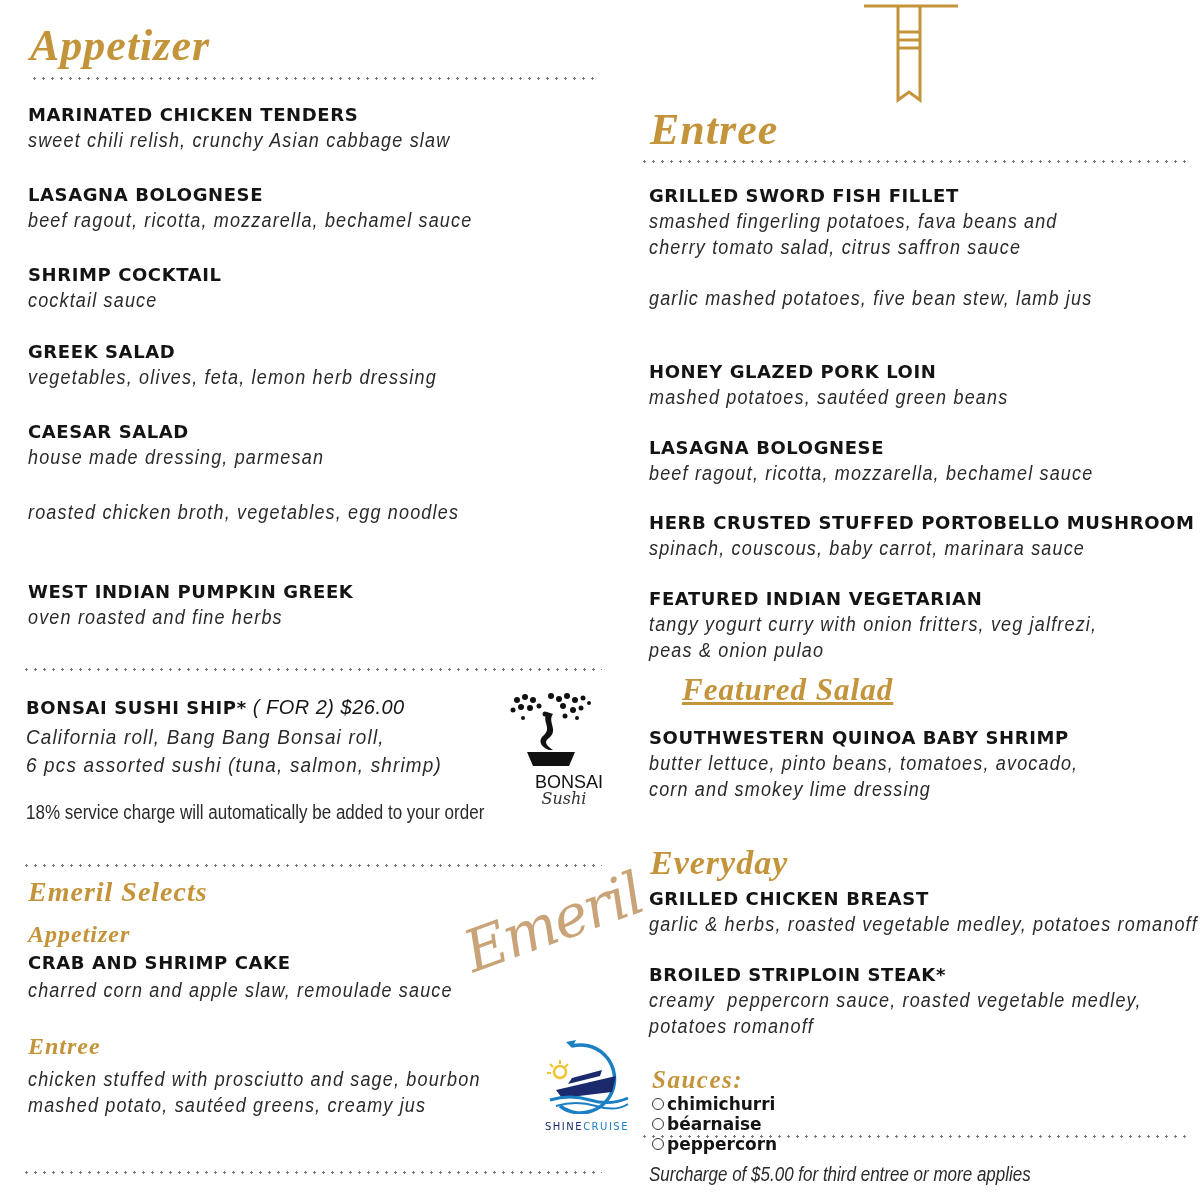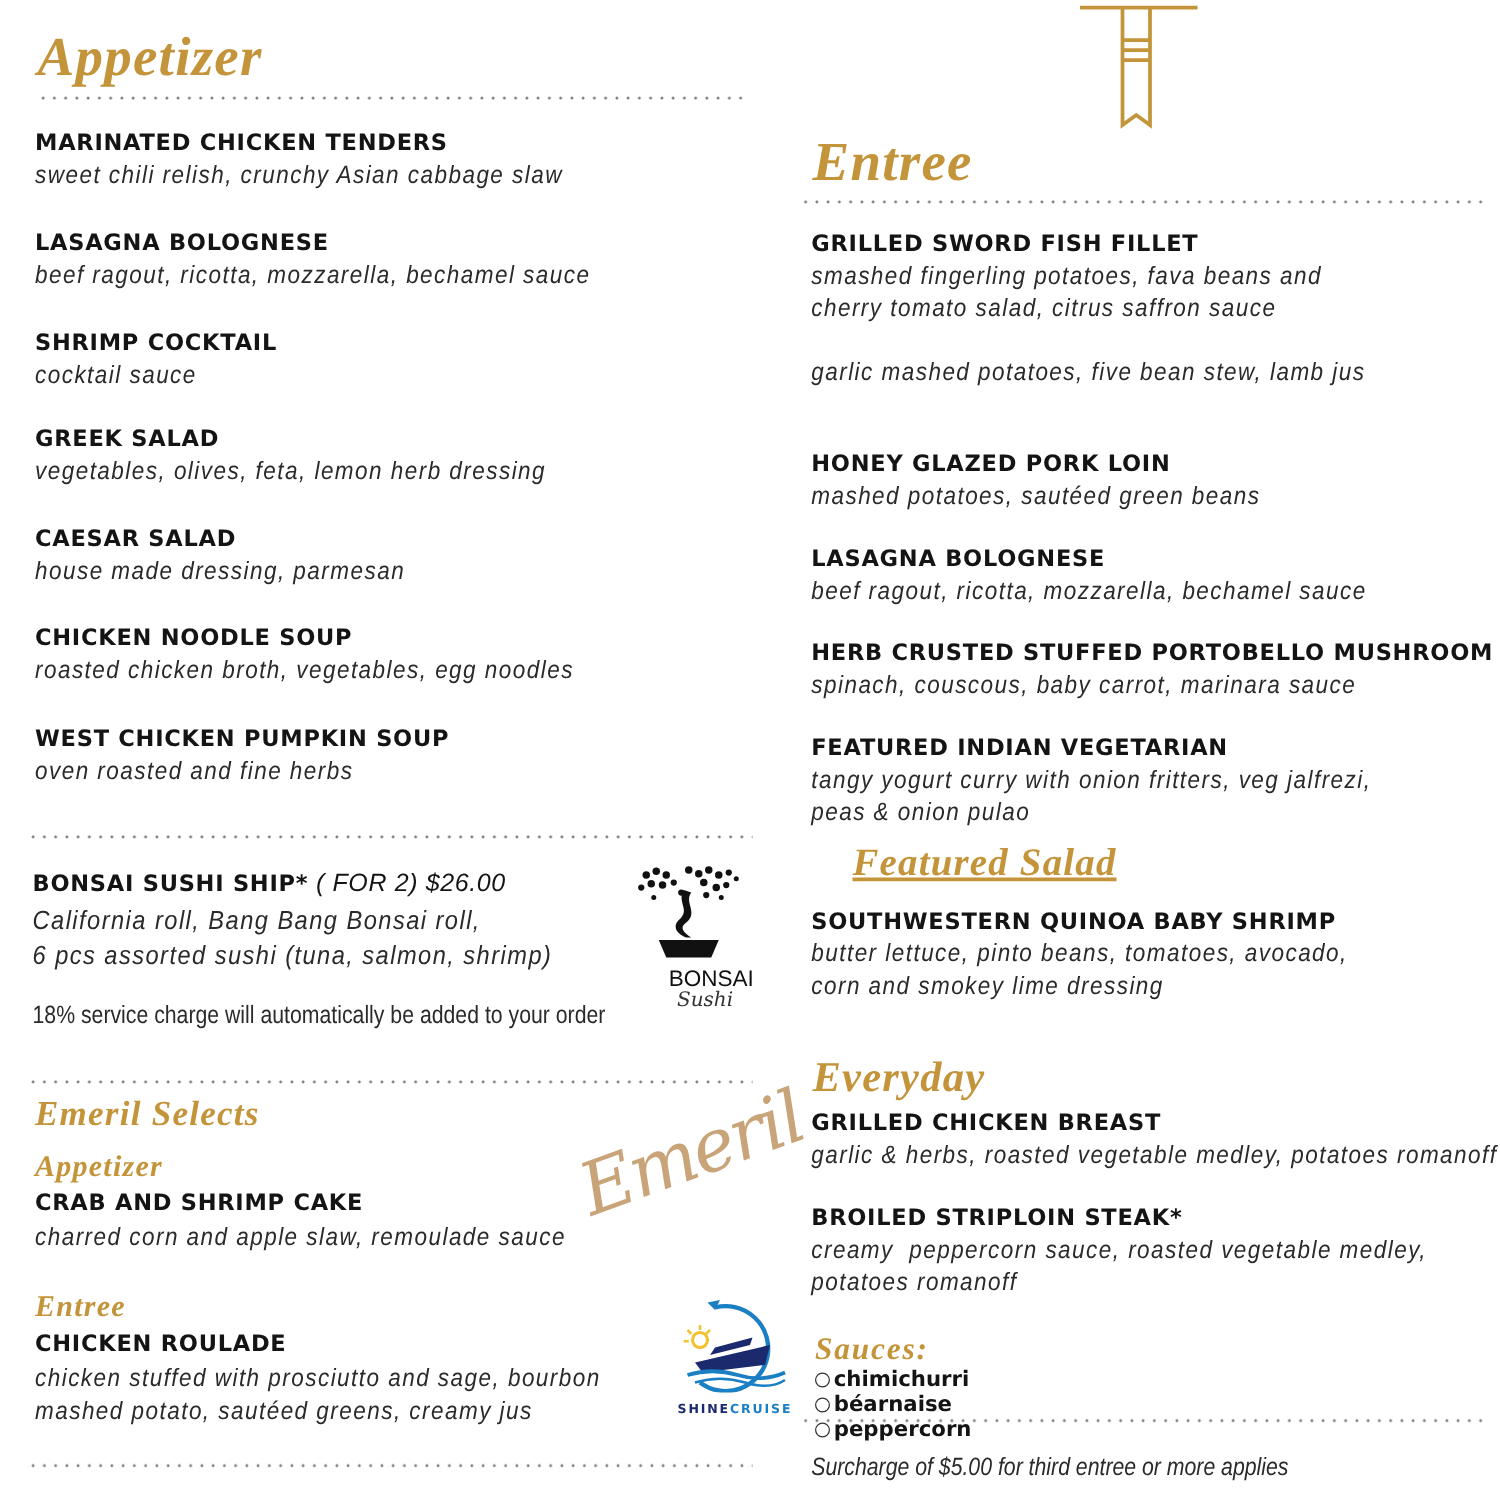--- a/index.html
+++ b/index.html
@@ -92,25 +92,24 @@
 </div>
 <div class="item" style="left:28px; top:340px;">
   <span class="name">GREEK SALAD</span>
   <span class="desc">vegetables, olives, feta, lemon herb dressing</span>
 </div>
 <div class="item" style="left:28px; top:420px;">
   <span class="name">CAESAR SALAD</span>
   <span class="desc">house made dressing, parmesan</span>
 </div>
 <div class="item" style="left:28px; top:499px;">
-  <span class="name">CHICKEN NOODLE SOUP</span>
   <span class="desc">roasted chicken broth, vegetables, egg noodles</span>
 </div>
 <div class="item" style="left:28px; top:580px;">
-  <span class="name">WEST CHICKEN PUMPKIN SOUP</span>
+  <span class="name">WEST INDIAN PUMPKIN GREEK</span>
   <span class="desc">oven roasted and fine herbs</span>
 </div>
 
 <div class="dots" style="left:22px; top:668px; width:580px;"></div>
 
 <div class="item" style="left:26px; top:695px;">
   <span class="name" style="display:inline;"><span>BONSAI SUSHI SHIP*</span><span class="price"> ( FOR 2) $26.00</span></span>
   <span class="desc" style="margin-top:3px; font-size:21px; line-height:28px;">California roll, Bang Bang Bonsai roll,</span>
   <span class="desc" style="font-size:21px; line-height:28px;">6 pcs assorted sushi (tuna, salmon, shrimp)</span>
 </div>
@@ -150,21 +149,20 @@
 <div class="dots" style="left:22px; top:864px; width:580px;"></div>
 
 <div class="gold-title h-mid" style="left:28px; top:876px; font-size:28px;">Emeril Selects</div>
 <div class="gold-title h-sub" style="left:28px; top:921px;">Appetizer</div>
 <div class="item" style="left:28px; top:951px;">
   <span class="name">CRAB AND SHRIMP CAKE</span>
   <span class="desc" style="margin-top:2px;">charred corn and apple slaw, remoulade sauce</span>
 </div>
 <div class="gold-title h-sub" style="left:28px; top:1033px;">Entree</div>
 <div class="item" style="left:28px; top:1064px;">
-  <span class="name">CHICKEN ROULADE</span>
   <span class="desc" style="margin-top:2px;">chicken stuffed with prosciutto and sage, bourbon</span>
   <span class="desc">mashed potato, sautéed greens, creamy jus</span>
 </div>
 
 <div class="logo" style="left:478px; top:918px; font-family:'DejaVu Serif',serif; font-style:italic; font-size:58px; color:#c9a478; transform:rotate(-20deg); transform-origin:left bottom; letter-spacing:-2px;">Emeril</div>
 
 <div class="logo" style="left:542px; top:1036px; width:90px; height:96px;">
   <svg width="90" height="78" viewBox="0 0 90 78">
     <path d="M30 10 A34 34 0 1 1 18 70" fill="none" stroke="#1b7fc4" stroke-width="3.5"></path>
     <path d="M24 6 L34 4 L30 12 Z" fill="#1b7fc4"></path>
@@ -173,21 +171,21 @@
         <line x1="18" y1="24" x2="18" y2="28"></line>
         <line x1="8" y1="28" x2="11" y2="31"></line>
         <line x1="5" y1="37" x2="9" y2="37"></line>
         <line x1="26" y1="28" x2="23" y2="31"></line>
       </g>
     <path d="M14 54 L74 40 L70 56 L20 62 Z" fill="#1a2a6c"></path>
     <path d="M26 48 L58 40 L60 34 L30 42 Z" fill="#1a2a6c"></path>
     <path d="M8 64 Q28 58 48 64 T86 62" fill="none" stroke="#1b7fc4" stroke-width="3"></path>
     <path d="M14 70 Q34 64 54 70 T86 68" fill="none" stroke="#1b7fc4" stroke-width="2"></path>
   </svg>
-  <div style="font-family:'DejaVu Sans',sans-serif; font-weight:bold; font-size:10px; letter-spacing:1.5px; text-align:center; margin-top:3px;">
+  <div style="font-family:'DejaVu Sans',sans-serif; font-weight:normal; font-size:10px; letter-spacing:1.5px; text-align:center; margin-top:3px;">
     <span style="color:#1a2a6c;">SHINE</span><span style="color:#1b7fc4;">CRUISE</span>
   </div>
 </div>
 
 <div class="dots" style="left:22px; top:1171px; width:580px;"></div>
 
 <div class="logo" style="left:864px; top:2px; width:96px; height:102px;">
   <svg width="96" height="102" viewBox="0 0 96 102">
     <g stroke="#c4943a" stroke-width="3" fill="none">
       <line x1="0" y1="4" x2="94" y2="4"></line>

